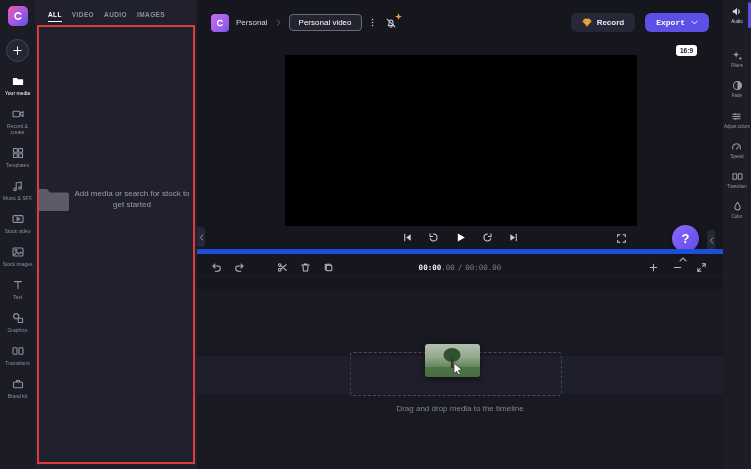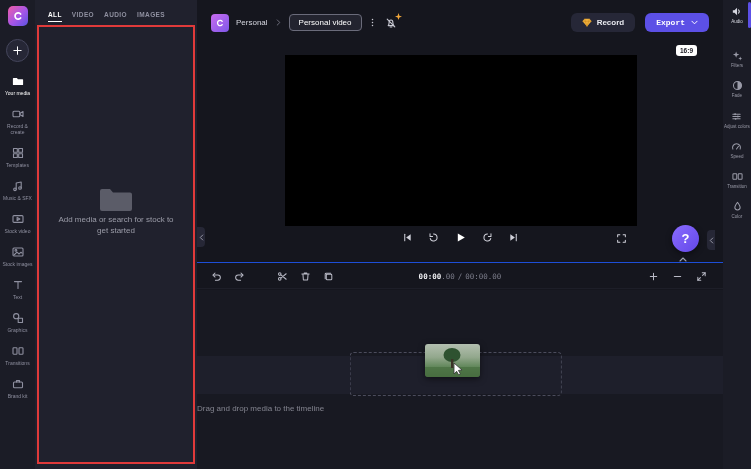--- a/index.html
+++ b/index.html
@@ -15,21 +15,21 @@
 .rail-items{margin-top:13px;display:flex;flex-direction:column;gap:12px;width:100%}
 .rail-item{display:flex;flex-direction:column;align-items:center;gap:3px;color:#8f90a0;cursor:pointer;width:100%}
 .rail-item .lbl{font-size:5px;text-align:center;line-height:1.2;max-width:32px}
 .rail-item.active{color:#fff}
 
 
 .media-panel{position:absolute;left:35px;top:0;bottom:0;width:162px;background:#20212d;z-index:2}
 .tabs{display:flex;gap:10px;padding:11px 13px 5px;font-size:6.5px;letter-spacing:.4px;color:#8f90a0;font-weight:bold}
 .tab{cursor:pointer;padding-bottom:3px;border-bottom:1.5px solid transparent}
 .tab.active{color:#fff;border-bottom-color:#fff}
-.empty{position:absolute;top:186px;left:0;right:0;display:flex;flex-direction:column;align-items:center;gap:2px}
+.empty{position:absolute;top:186px;left:0;right:0;display:flex;flex-direction:row;align-items:center;gap:2px}
 .empty p{font-size:8px;color:#9b9ca8;text-align:center;width:118px;line-height:1.35}
 .annotation{position:absolute;left:37px;top:25px;width:158px;height:439px;border:2px solid #e03a3a;z-index:40;pointer-events:none}
 
 
 .main{position:absolute;left:197px;top:0;bottom:0;width:526px}
 .topbar{position:absolute;top:0;left:0;right:0;height:45px;display:flex;align-items:center;padding:12px 14px;gap:7px}
 .ws-logo{width:18px;height:18px;border-radius:4px;background:linear-gradient(135deg,#c96cf0,#7e57e8);display:flex;align-items:center;justify-content:center;cursor:pointer}
 .ws-name{font-size:8px;color:#d6d7e0;cursor:pointer}
 .crumb-sep{color:#6d6e7c;display:flex}
 .title-box{background:#23242f;border:1px solid #6a6b7a;border-radius:4px;padding:3px 9px;font-size:8px;color:#fff;cursor:text}
@@ -43,36 +43,36 @@
 .video{position:absolute;left:88px;top:55px;width:352px;height:171px;background:#000}
 .badge{position:absolute;right:26px;top:45px;background:#fff;color:#16161e;font-size:6.5px;font-weight:bold;padding:2px 4px;border-radius:3px;cursor:pointer}
 .controls{position:absolute;top:231px;left:0;right:0;display:flex;justify-content:center;align-items:center;gap:15px;color:#d0d1da}
 .ctrl{cursor:pointer;display:flex;background:none;border:none;color:inherit;padding:0}
 .fullscreen{position:absolute;top:233px;right:96px;color:#d0d1da;cursor:pointer;background:none;border:none;padding:0}
 .collapse-left{position:absolute;left:0;top:227px;width:8px;height:20px;background:#262736;border-radius:0 4px 4px 0;display:flex;align-items:center;justify-content:center;color:#9fa0ae;cursor:pointer}
 .collapse-right{position:absolute;right:8px;top:230px;width:8px;height:20px;background:#262736;border-radius:4px 0 0 4px;display:flex;align-items:center;justify-content:center;color:#9fa0ae;cursor:pointer}
 .help{position:absolute;right:24px;top:225px;width:27px;height:27px;border-radius:50%;background:linear-gradient(135deg,#8a6bff,#6348e8);color:#fff;font-size:13px;font-weight:bold;display:flex;align-items:center;justify-content:center;cursor:pointer;box-shadow:0 2px 6px rgba(0,0,0,.45);border:none}
 .help-caret{position:absolute;right:36px;top:257px;color:#9fa0ae;cursor:pointer;background:none;border:none;padding:0}
 
-.tl-toolbar{position:absolute;top:262px;left:0;right:0;height:27px;border-top:1px solid #1d4ed8;border-bottom:1px solid #1d1e28}
+.tl-toolbar{position:absolute;top:249px;left:0;right:0;height:27px;border-top:5px solid #1d4ed8;border-bottom:1px solid #1d1e28}
 .tl-left{position:absolute;left:14px;top:0;height:27px;display:flex;align-items:center;gap:12px;color:#b9bac6}
 .gap8{width:8px}
 .tbtn{cursor:pointer;display:flex;background:none;border:none;color:inherit;padding:0}
 .timecode{position:absolute;left:50%;top:0;transform:translateX(-50%);height:27px;display:flex;align-items:center;font-size:7.5px;font-family:"DejaVu Sans Mono",monospace}
 .timecode .cur{color:#f2f2f6;font-weight:bold}
 .timecode .dim{color:#7d7e8c}
 .timecode .sep{color:#7d7e8c;margin:0 3px}
 .tl-right{position:absolute;right:16px;top:0;height:27px;display:flex;align-items:center;gap:13px;color:#b9bac6}
 
 .tl-body{position:absolute;top:290px;left:0;right:0;bottom:0;background:#181922}
 .track{position:absolute;top:66px;left:0;right:0;height:38px;background:#1e1f2b}
 .drop-zone{position:absolute;top:62px;left:50%;transform:translateX(-52%);width:212px;height:44px;border:1px dashed #4b4c5c;border-radius:4px}
 .thumb{position:absolute;left:228px;top:54px;width:55px;height:33px;border-radius:3px;overflow:hidden;background:linear-gradient(#b3bfb0 0%,#93a88d 40%,#5d8456 72%,#43663d 100%);box-shadow:0 2px 6px rgba(0,0,0,.5);cursor:grabbing}
 .cursor{position:absolute;left:256px;top:72px}
-.hint{position:absolute;top:114px;left:0;right:0;font-size:8px;color:#83848f}
+.hint{position:absolute;top:114px;left:0;right:0;text-align:center;font-size:8px;color:#83848f}
 
 
 .right-rail{position:absolute;right:0;top:0;bottom:0;width:28px;background:#1b1c26;display:flex;flex-direction:column;align-items:center;z-index:3}
 .rr-item{display:flex;flex-direction:column;align-items:center;gap:2px;color:#9a9ba8;cursor:pointer;margin-top:12px}
 .rr-item:first-of-type{margin-top:6px;color:#d6d7e0}
 .rr-item:nth-of-type(2){margin-top:26px}
 .rr-item .lbl{font-size:4.5px;text-align:center;line-height:1.15;max-width:26px}
 .rr-scroll{position:absolute;right:0;top:2px;width:3px;height:26px;background:#5c50e6;border-radius:2px;cursor:pointer}
 </style>
 </head>

